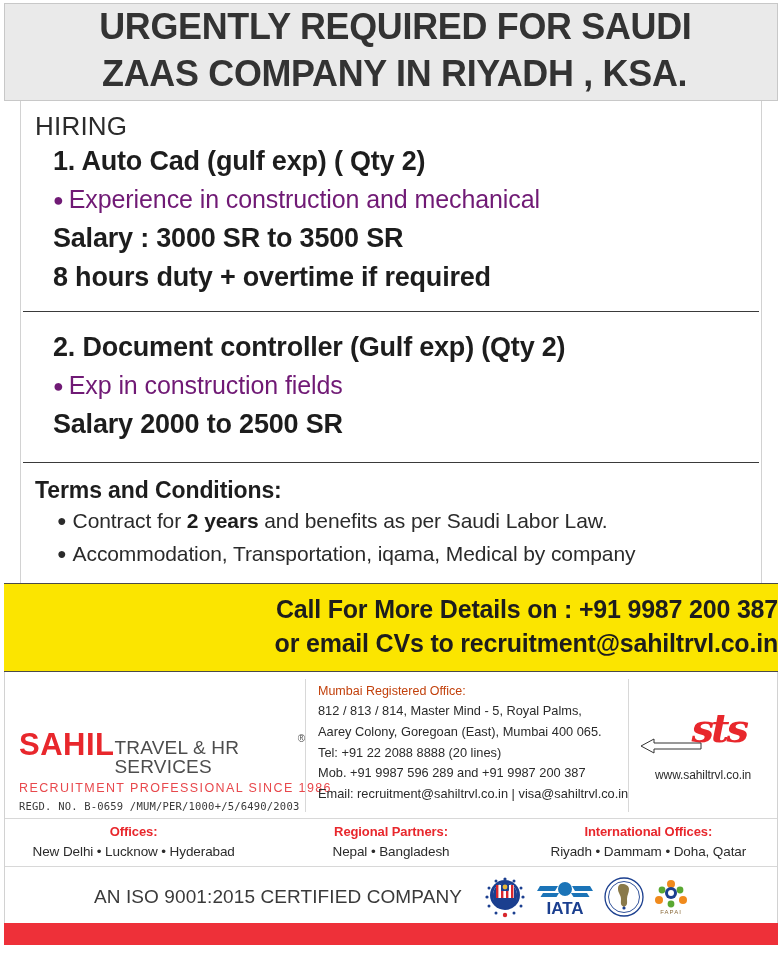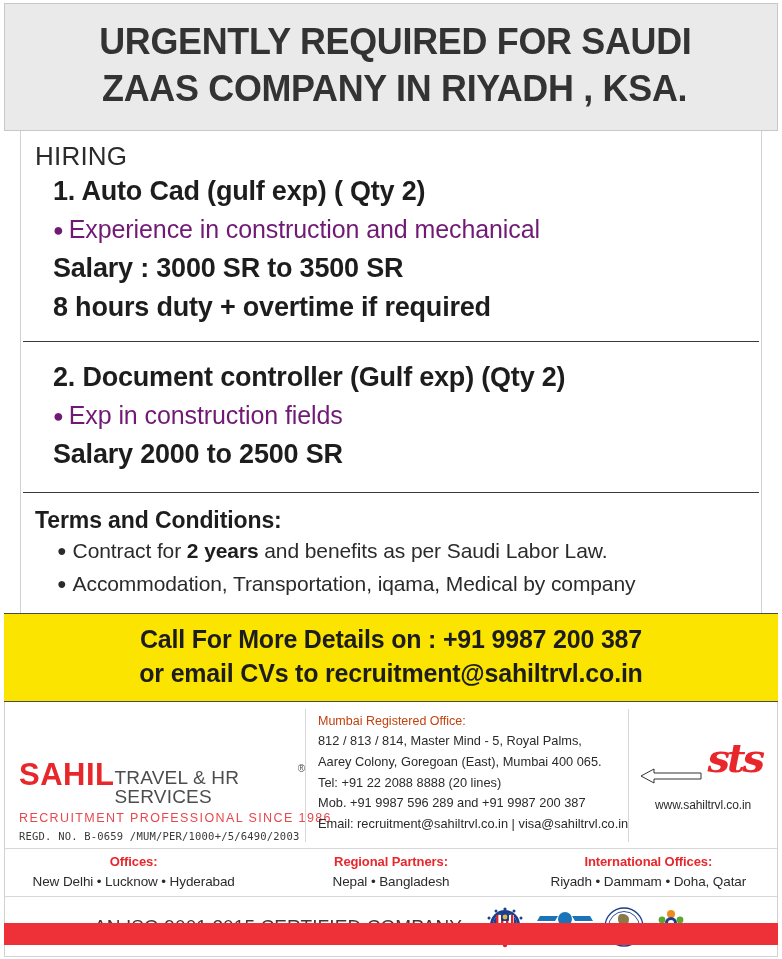--- a/index.html
+++ b/index.html
@@ -19,21 +19,21 @@
     box-sizing: border-box;
     background: #ffffff;
     overflow: hidden;
     color: #231f20;
   }
 
   
   .header {
     box-sizing: border-box;
     margin: 3px 4px 0 4px;
-    height: 128px;
+    height: 98px;
     background: #eaeaea;
     border: 1px solid #c8c8c8;
     display: flex;
     flex-direction: column;
     align-items: center;
     justify-content: center;
     padding: 4px 2px 8px 10px;
   }
   .header-line {
     font-weight: bold;
@@ -126,21 +126,21 @@
   .terms-item b { font-weight: bold; color: #1d1d1d; }
 
   
   .yellow-band {
     box-sizing: border-box;
     margin: 0 4px;
     background: #fbe500;
     border-top: 1px solid #4a4a4a;
     border-bottom: 1px solid #4a4a4a;
     padding: 8px 0 11px 0;
-    text-align: center;
+    text-align: right;
   }
   .yellow-line {
     font-weight: bold;
     font-size: 25px;
     line-height: 1.36;
     color: #1d1d1d;
     letter-spacing: -0.2px;
   }
 
   
@@ -229,21 +229,21 @@
   }
 
   
   .sts-wrap {
     position: relative;
     width: 126px;
     height: 58px;
   }
   .sts-mark {
     position: absolute;
-    right: 4px;
+    right: 20px;
     top: 0;
     font-family: "DejaVu Serif", serif;
     font-style: italic;
     font-weight: bold;
     font-size: 40px;
     color: #e8272c;
     letter-spacing: -3px;
     line-height: 1;
   }
   .sts-arrow {

